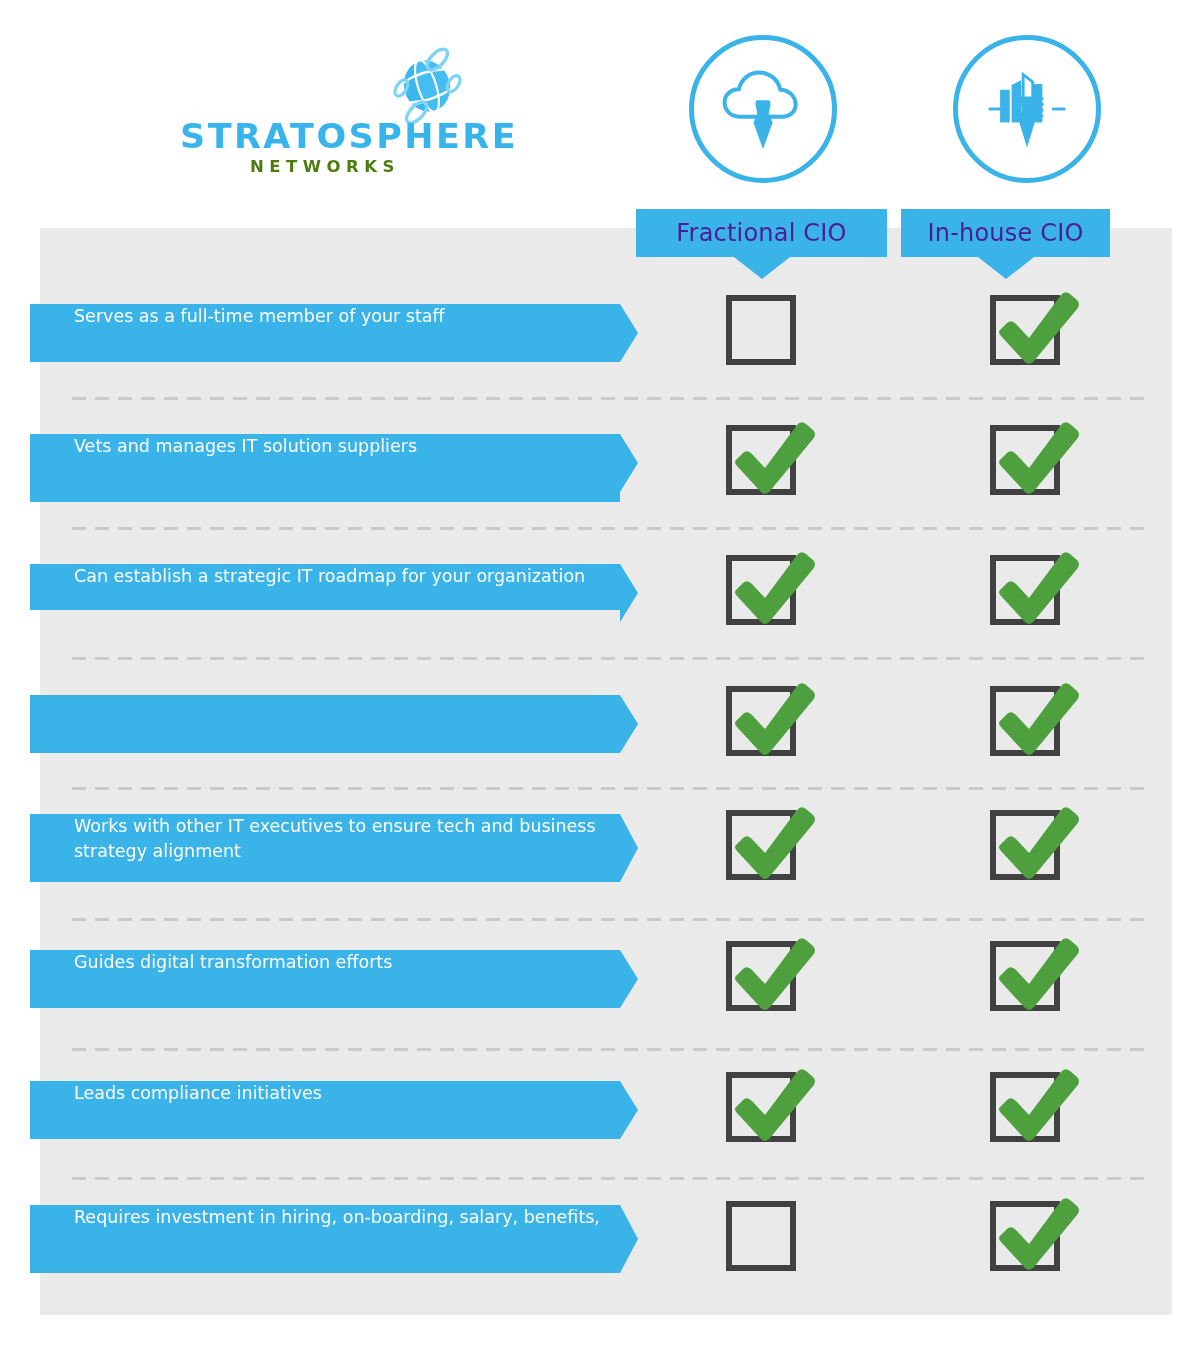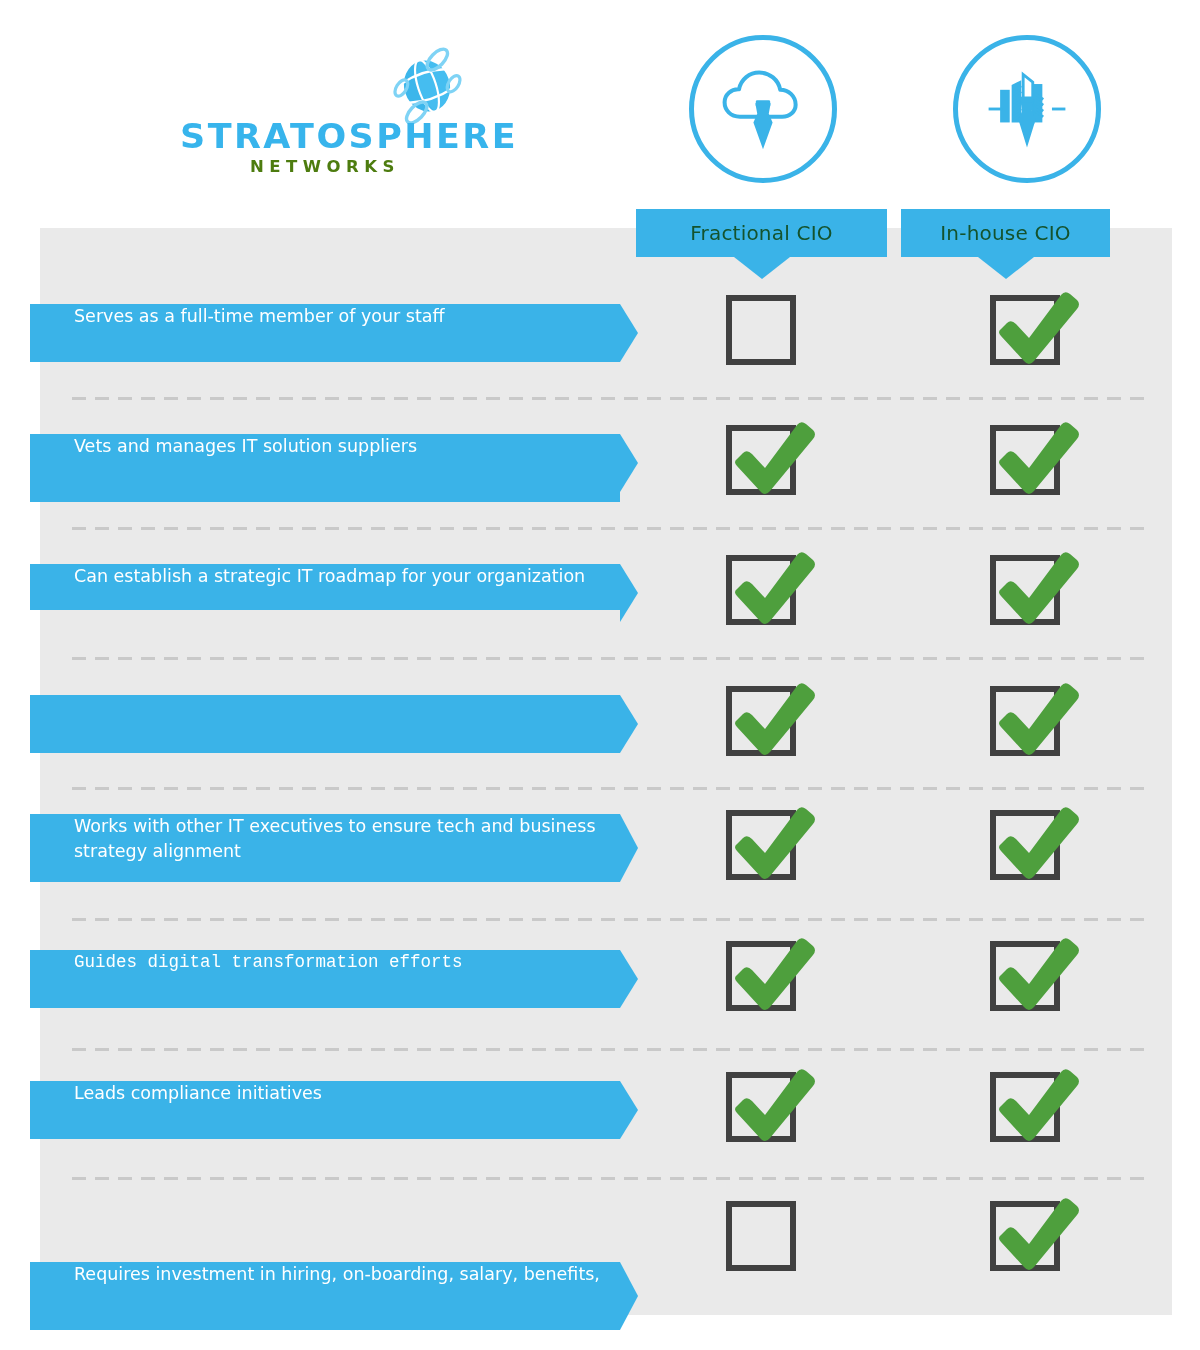--- a/index.html
+++ b/index.html
@@ -83,22 +83,22 @@
     height: 1087px;
     background: #eaeaea;
   }
 
   
   .col-header {
     position: absolute;
     top: 209px;
     height: 48px;
     background: #3ab3e8;
-    color: #14532d;
-    font-size: 20px;
+    color: #4c1d95;
+    font-size: 24px;
     line-height: 48px;
     text-align: center;
     font-family: "DejaVu Sans", sans-serif;
     letter-spacing: 0.2px;
   }
   #col-header-fractional { left: 636px; width: 251px; }
   #col-header-inhouse    { left: 901px; width: 209px; }
   .col-header-arrow {
     position: absolute;
     top: 48px;
@@ -339,21 +339,21 @@
           </svg></div>
       </div>
       <div class="cell" style="left: 990px; top: 810px;">
         <div class="cbox"></div>
         <div class="cmark"><svg viewBox="0 0 96 92" width="96" height="92" aria-hidden="true">
             <path d="M14 48 L20 42 Q24 38 29 43 L42 57 L74 14 Q78 9 83 13 L90 19 Q94 23 90 28 L47 80 Q42 86 37 80 L14 55 Q10 51 14 48 Z" fill="#4e9f3d"></path>
           </svg></div>
       </div>
     </div>
     <div class="row">
-      <div class="label-bar" style="top: 950px; height: 58px; font-family: Liberation Mono, monospace;">
+      <div class="label-bar" style="top: 950px; height: 58px;">
         <div>
           <span class="label-text">Guides digital transformation efforts</span>
         </div>
         <span class="bar-point"></span>
       </div>
       <div class="cell" style="left: 726px; top: 941px;">
         <div class="cbox"></div>
         <div class="cmark"><svg viewBox="0 0 96 92" width="96" height="92" aria-hidden="true">
             <path d="M14 48 L20 42 Q24 38 29 43 L42 57 L74 14 Q78 9 83 13 L90 19 Q94 23 90 28 L47 80 Q42 86 37 80 L14 55 Q10 51 14 48 Z" fill="#4e9f3d"></path>
           </svg></div>
@@ -379,21 +379,21 @@
           </svg></div>
       </div>
       <div class="cell" style="left: 990px; top: 1072px;">
         <div class="cbox"></div>
         <div class="cmark"><svg viewBox="0 0 96 92" width="96" height="92" aria-hidden="true">
             <path d="M14 48 L20 42 Q24 38 29 43 L42 57 L74 14 Q78 9 83 13 L90 19 Q94 23 90 28 L47 80 Q42 86 37 80 L14 55 Q10 51 14 48 Z" fill="#4e9f3d"></path>
           </svg></div>
       </div>
     </div>
     <div class="row">
-      <div class="label-bar tall" style="top: 1262px; height: 68px;">
+      <div class="label-bar tall" style="top: 1205px; height: 68px;">
         <div>
           <span class="label-text">Requires investment in hiring, on-boarding, salary, benefits,</span>
         </div>
         <span class="bar-point"></span>
       </div>
       <div class="cell" style="left: 726px; top: 1201px;">
         <div class="cbox"></div>
       </div>
       <div class="cell" style="left: 990px; top: 1201px;">
         <div class="cbox"></div>

